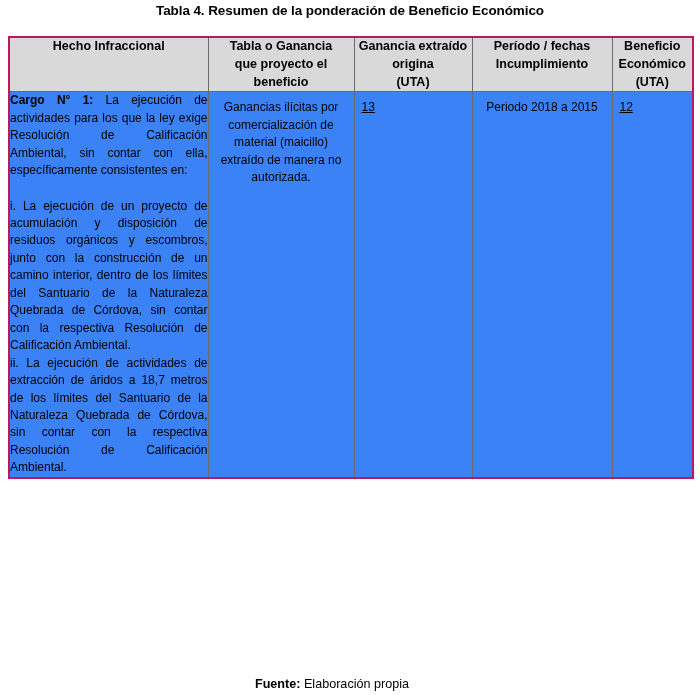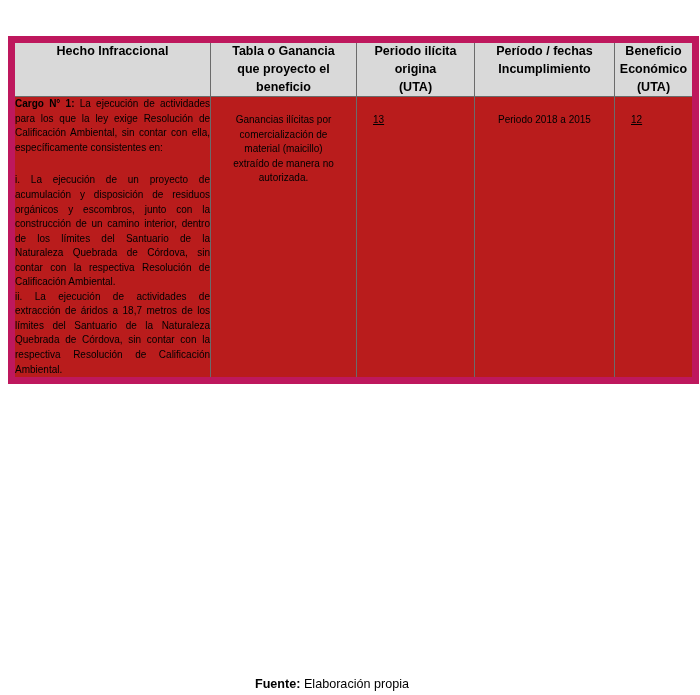--- a/index.html
+++ b/index.html
@@ -35,21 +35,21 @@
     position: absolute;
     left: 8px;
     top: 36px;
     width: 684px;
   }
 
   table.data-table {
     width: 684px;
     border-collapse: collapse;
     table-layout: fixed;
-    border: 7px solid #be185d;
+    border: 2px solid #be185d;
   }
 
   table.data-table th,
   table.data-table td {
     border: 1px solid #6b6b6b;
     vertical-align: top;
     padding: 0;
   }
 
   
@@ -60,23 +60,23 @@
     line-height: 1.42;
     text-align: center;
     vertical-align: middle;
     padding: 5px 4px 6px 4px;
     height: 52px;
     box-sizing: border-box;
   }
 
   
   tbody td {
-    font-size: 10px;
+    font-size: 12px;
     line-height: 1.455;
-    background: #b91c1c;
+    background: #3b82f6;
   }
 
   td.c1 {
     text-align: justify;
     text-align-last: left;
     padding: 6px 7px 6px 7px;
     hyphens: none;
   }
   td.c2 {
     text-align: center;
@@ -97,21 +97,21 @@
     text-align-last: left;
   }
   td.c1 p.last-justify {
     text-align: justify;
   }
   td.c1 p.spacer {
     margin: 0;
     height: 18px;
   }
   td.c2 p, td.c4 p, td.c3 p, td.c5 p {
-    margin: 16px;
+    margin: 7px;
   }
 
   .bold { font-weight: bold; }
 
   
   col.w1 { width: 199px; }
   col.w2 { width: 146px; }
   col.w3 { width: 118px; }
   col.w4 { width: 140px; }
   col.w5 { width: 81px; }
@@ -124,20 +124,21 @@
     text-align: center;
     font-size: 12.6px;
     line-height: 1.3;
   }
 </style>
 </head>
 <body>
 
 <div class="page">
 
+  <div class="table-title">Tabla 4. Resumen de la ponderación de Beneficio Económico</div>
 
   <div class="table-wrap">
     <table class="data-table">
       <colgroup>
         <col class="w1">
           <col class="w2">
           <col class="w3">
           <col class="w4">
           <col class="w5">
       </colgroup>
@@ -145,21 +146,21 @@
         <tr>
           <th>
             <span>Hecho Infraccional</span>
           </th>
           <th>
             <span>Tabla o Ganancia</span><br>
             <span>que proyecto el</span><br>
             <span>beneficio</span>
           </th>
           <th>
-            <span>Periodo ilícita</span><br>
+            <span>Ganancia extraído</span><br>
             <span>origina</span><br>
             <span>(UTA)</span>
           </th>
           <th>
             <span>Período / fechas</span><br>
             <span>Incumplimiento</span>
           </th>
           <th>
             <span>Beneficio</span><br>
             <span>Económico</span><br>

